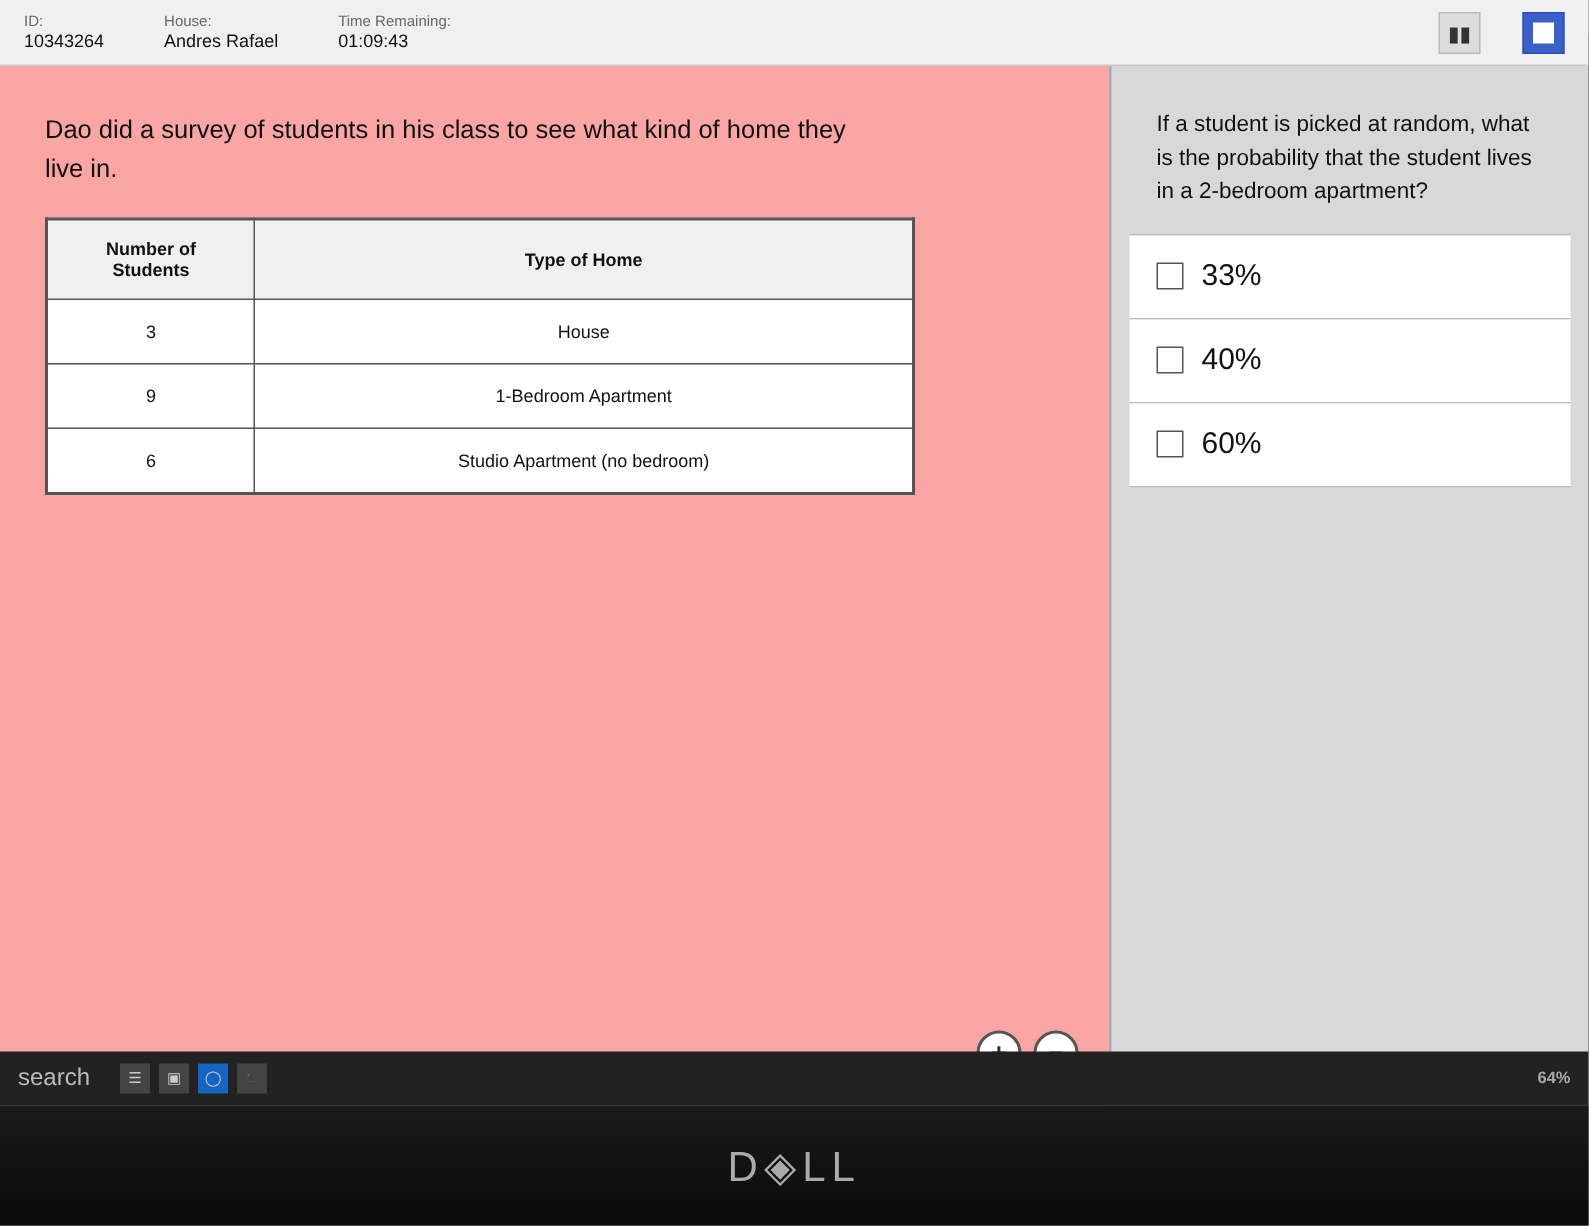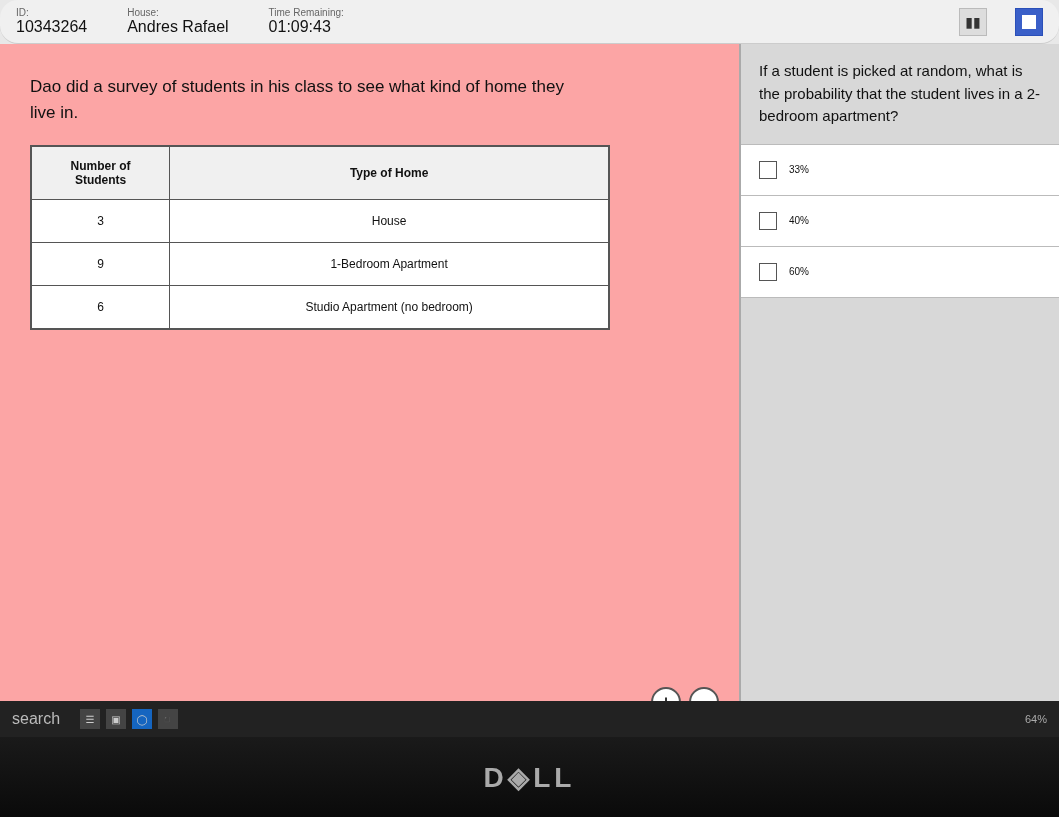--- a/index.html
+++ b/index.html
@@ -28,36 +28,35 @@
     .top-bar {
       background: #f0f0f0;
       border-bottom: 1px solid #ccc;
       padding: 6px 16px;
       display: flex;
       align-items: center;
       gap: 40px;
       font-size: 12px;
       color: #333;
       min-height: 44px;
-      border-radius: 18px;
     }
 
     .top-bar-section {
       display: flex;
       flex-direction: column;
       align-items: flex-start;
     }
 
     .top-bar-label {
       font-size: 10px;
       color: #666;
     }
 
     .top-bar-value {
-      font-size: 16px;
+      font-size: 12px;
       font-weight: 500;
       color: #111;
     }
 
     .pause-controls {
       display: flex;
       gap: 8px;
       margin-left: auto;
       align-items: center;
     }
@@ -172,21 +171,21 @@
       font-size: 18px;
       cursor: pointer;
       color: #333;
       font-weight: bold;
     }
 
     
     .right-panel {
       width: 320px;
       background: #d8d8d8;
-      padding: 0;
+      padding: 12px;
       display: flex;
       flex-direction: column;
       border-left: 2px solid #aaa;
     }
 
     .question-prompt {
       background: #d8d8d8;
       padding: 16px 18px 16px 18px;
       font-size: 15px;
       color: #111;
@@ -212,21 +211,21 @@
 
     .choice-checkbox {
       width: 18px;
       height: 18px;
       border: 1px solid #555;
       background: white;
       flex-shrink: 0;
     }
 
     .choice-label {
-      font-size: 10px;
+      font-size: 20px;
       color: #111;
     }
 
     .taskbar-icons {
       display: flex;
       gap: 6px;
       margin-left: 10px;
     }
 
     
@@ -237,21 +236,21 @@
       right: 0;
       height: 80px;
       background: linear-gradient(to bottom, #1a1a1a, #0a0a0a);
       display: flex;
       align-items: center;
       justify-content: center;
     }
 
     .dell-logo {
       font-size: 28px;
-      font-weight: bold;
+      font-weight: normal;
       color: #aaa;
       letter-spacing: 4px;
       font-family: 'Arial', sans-serif;
     }
 
     .taskbar-area {
       position: absolute;
       bottom: 80px;
       left: 0;
       right: 0;
@@ -280,20 +279,21 @@
     }
 
     .tb-icon-blue {
       background: #1565c0;
     }
 
     .tb-right {
       margin-left: auto;
       font-size: 11px;
       color: #aaa;
+      font-weight: bold;
     }
 
     
     .url-bar {
       background: #e0e0e0;
       height: 22px;
       display: flex;
       align-items: center;
       padding: 0 10px;
       font-size: 10px;

